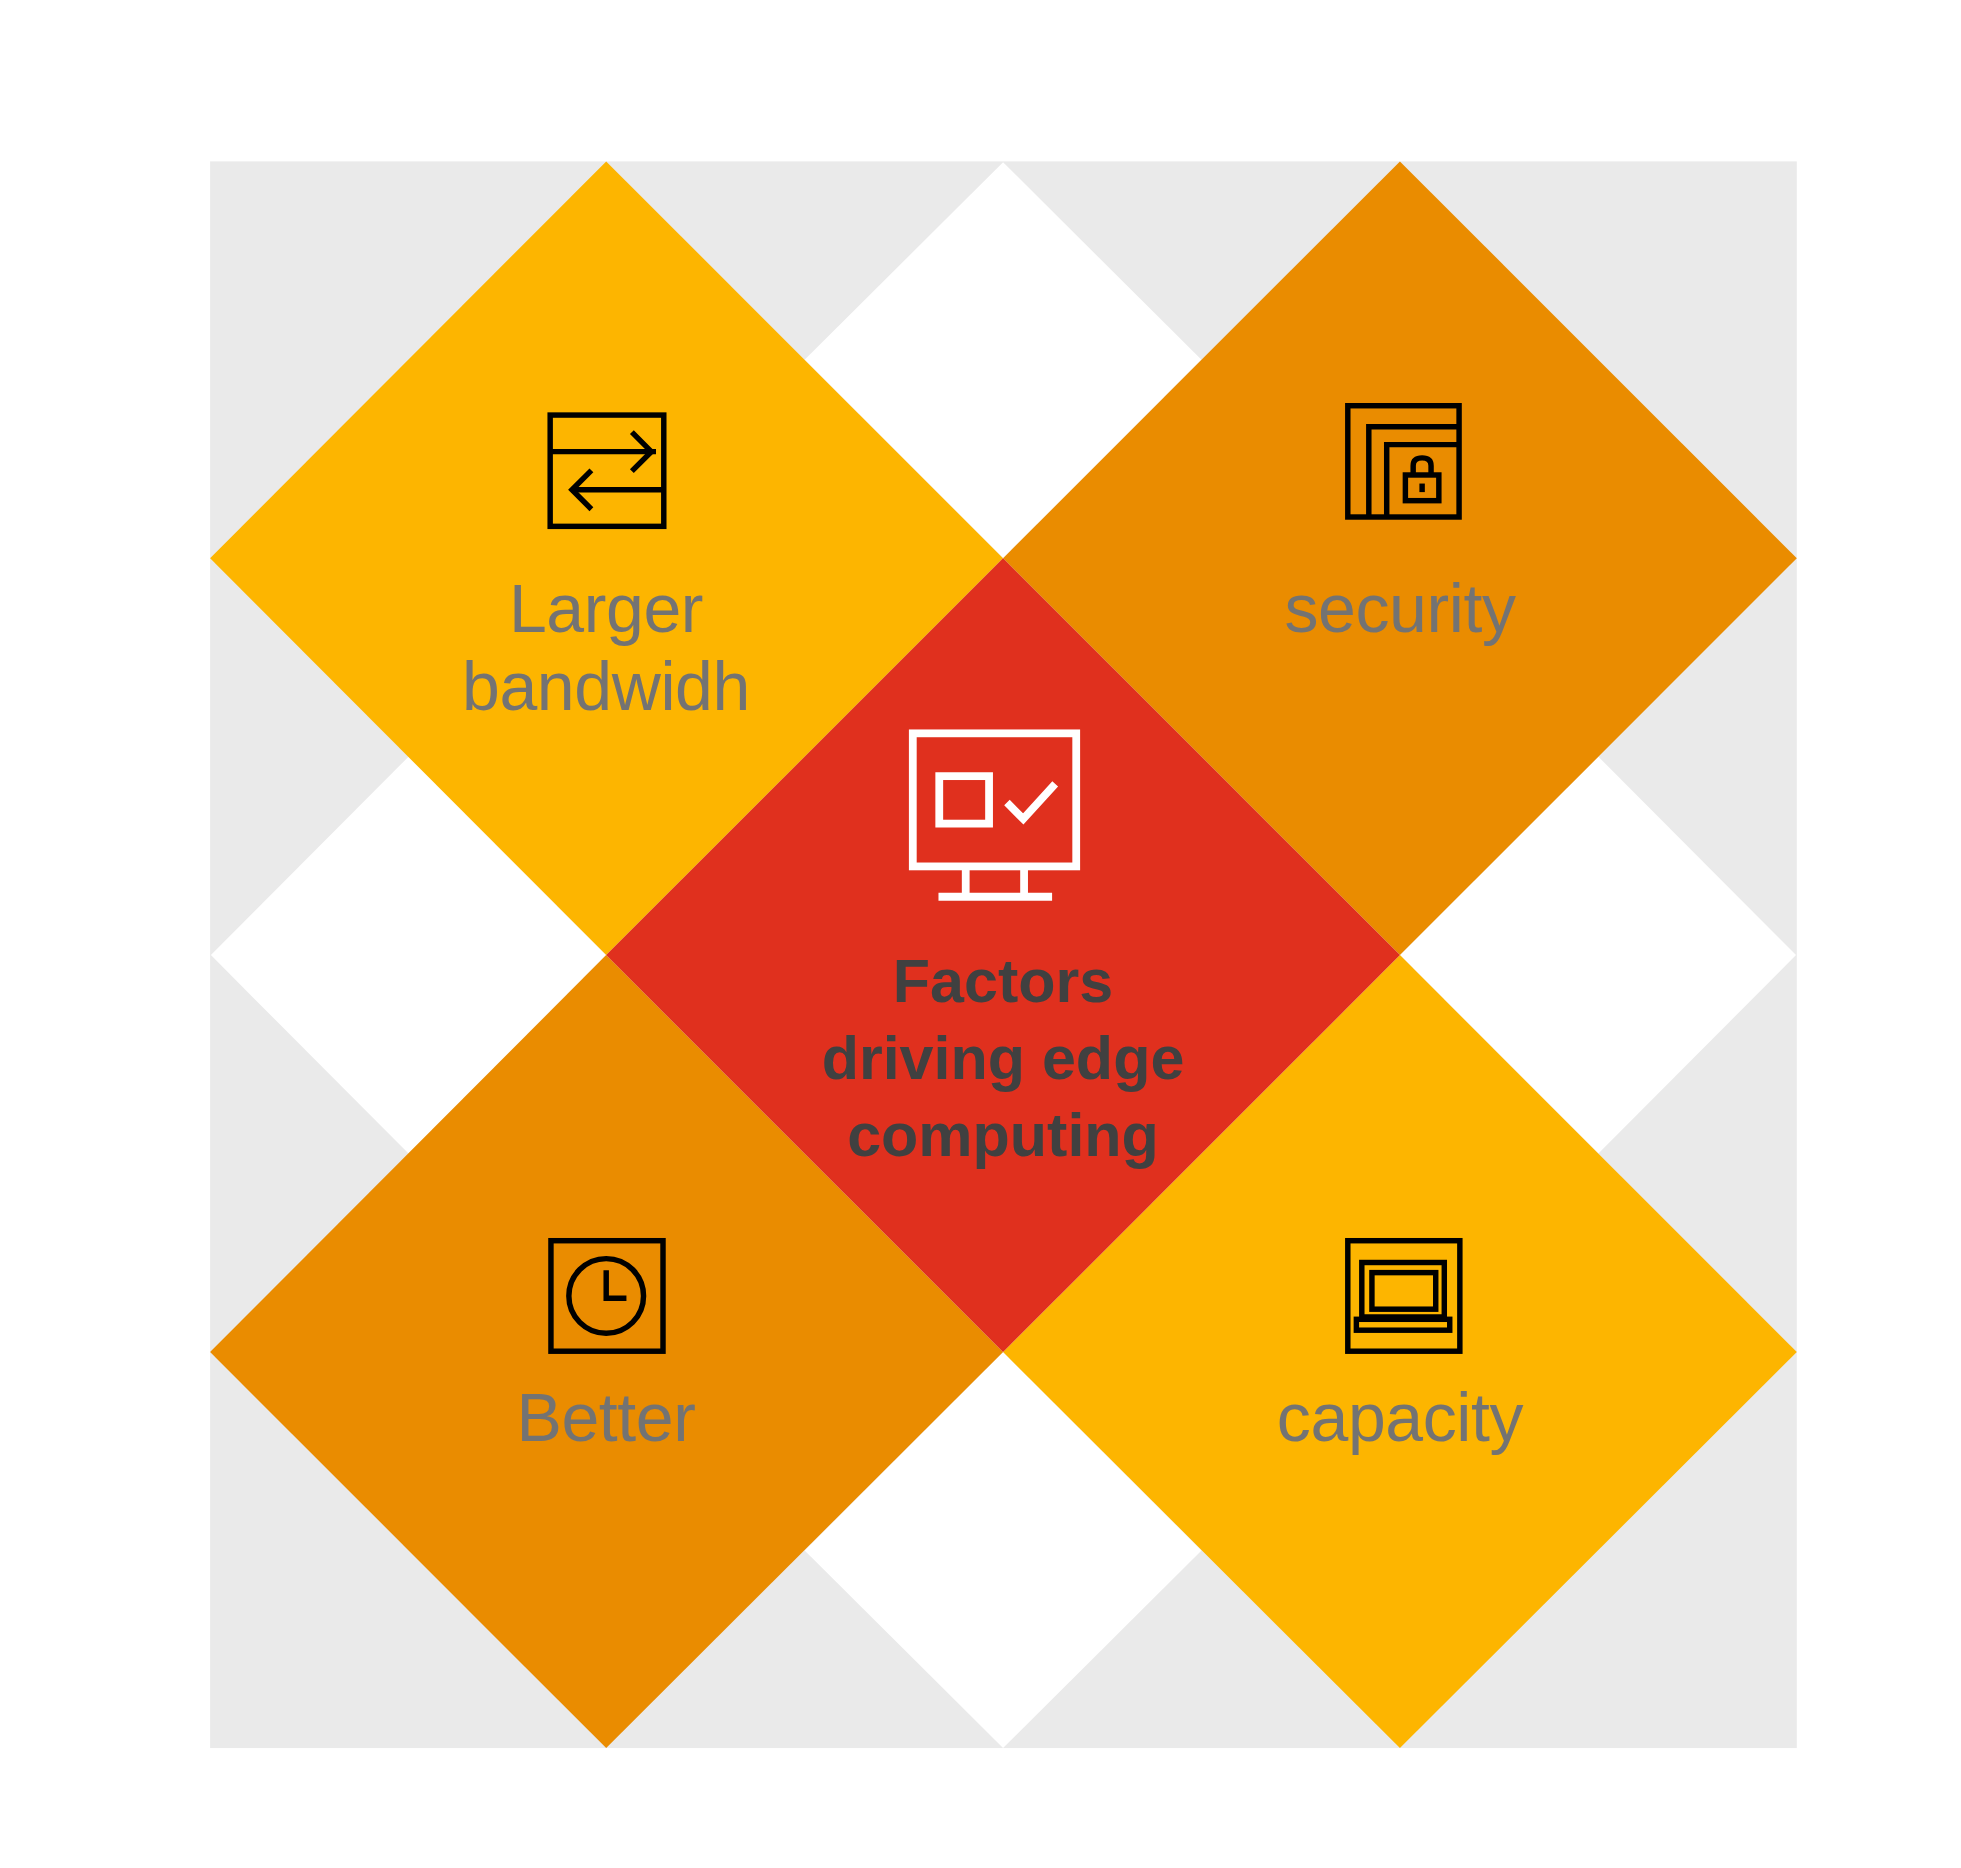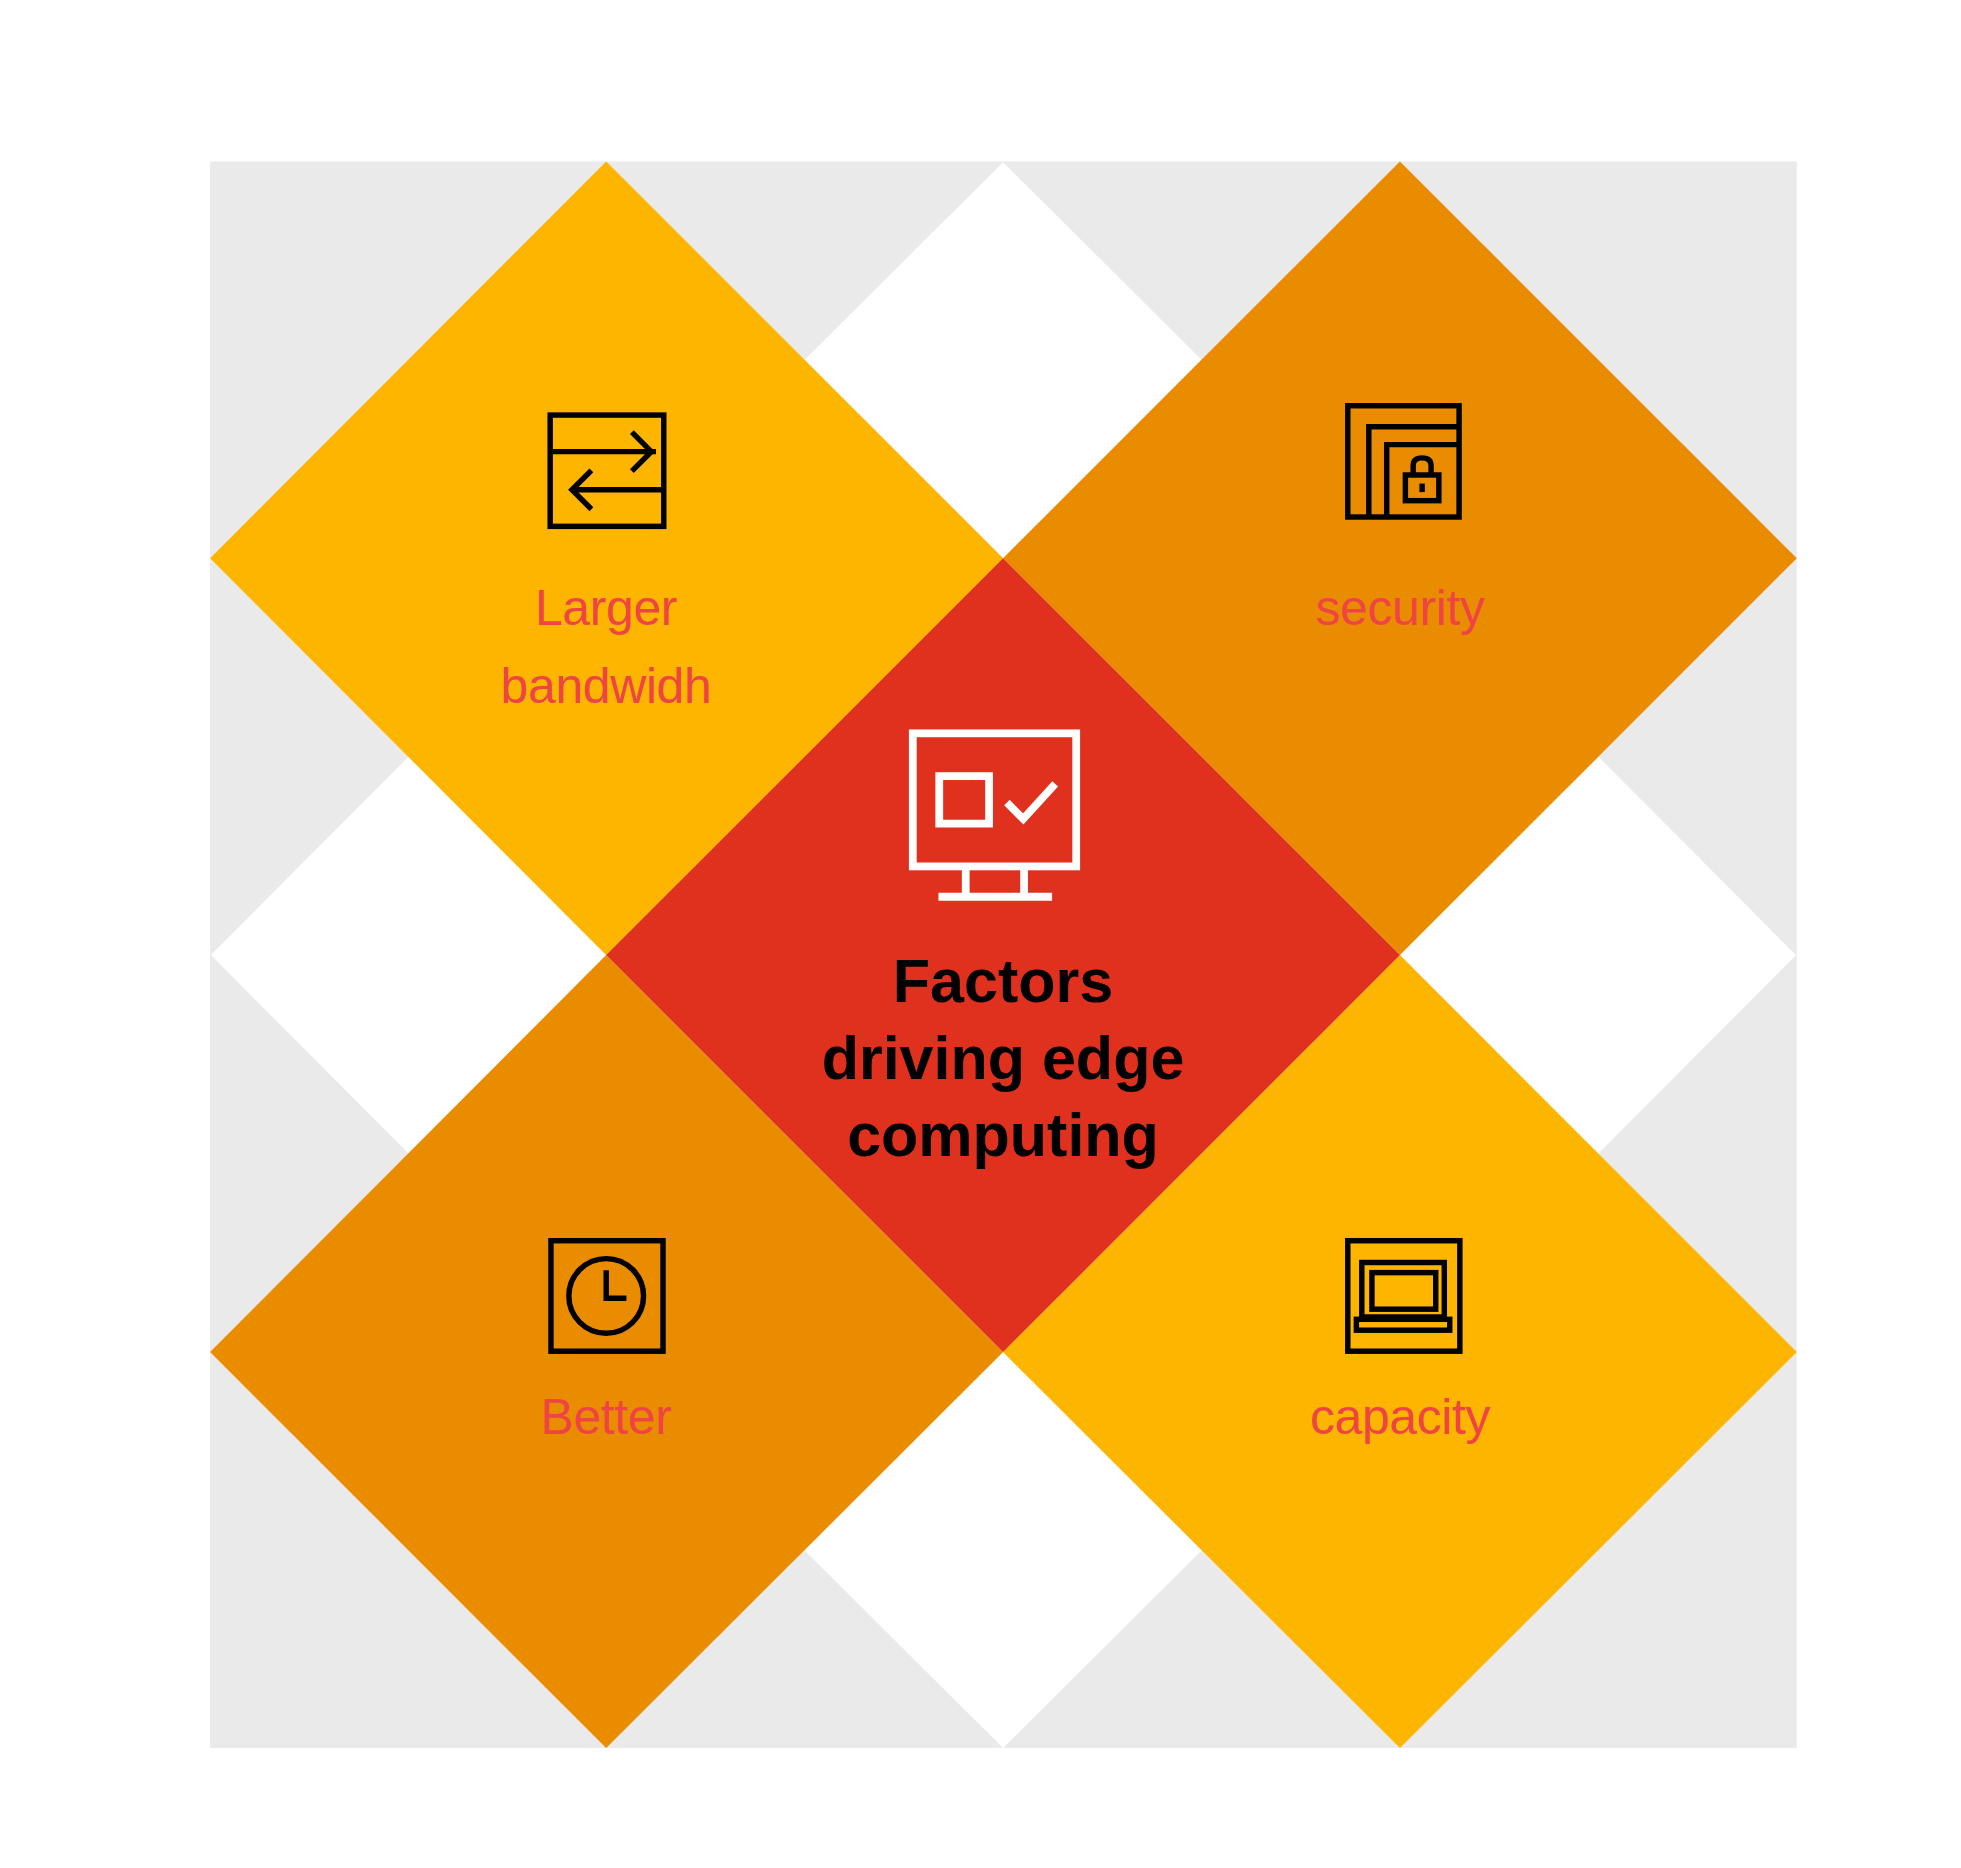--- a/index.html
+++ b/index.html
@@ -19,28 +19,28 @@
       left: 0;
       top: 0;
       width: 1961px;
       height: 1869px;
     }
     .label {
       position: absolute;
       width: 700px;
       text-align: center;
       font-family: "Liberation Sans", sans-serif;
-      font-size: 50px;
+      font-size: 68px;
       line-height: 78px;
-      color: #ef4444;
+      color: #737373;
       letter-spacing: -0.4px;
     }
     .label span { display: block; white-space: nowrap; }
     .label.center {
-      color: #000000;
+      color: #404040;
       font-weight: bold;
       font-size: 61px;
       letter-spacing: 0px;
     }
     .ico-dark { fill: none; stroke: #000000; stroke-width: 7; stroke-linejoin: miter; }
     .ico-white { fill: none; stroke: #FFFFFF; stroke-width: 10; stroke-linejoin: miter; }
   </style>
 </head>
 <body>
 

